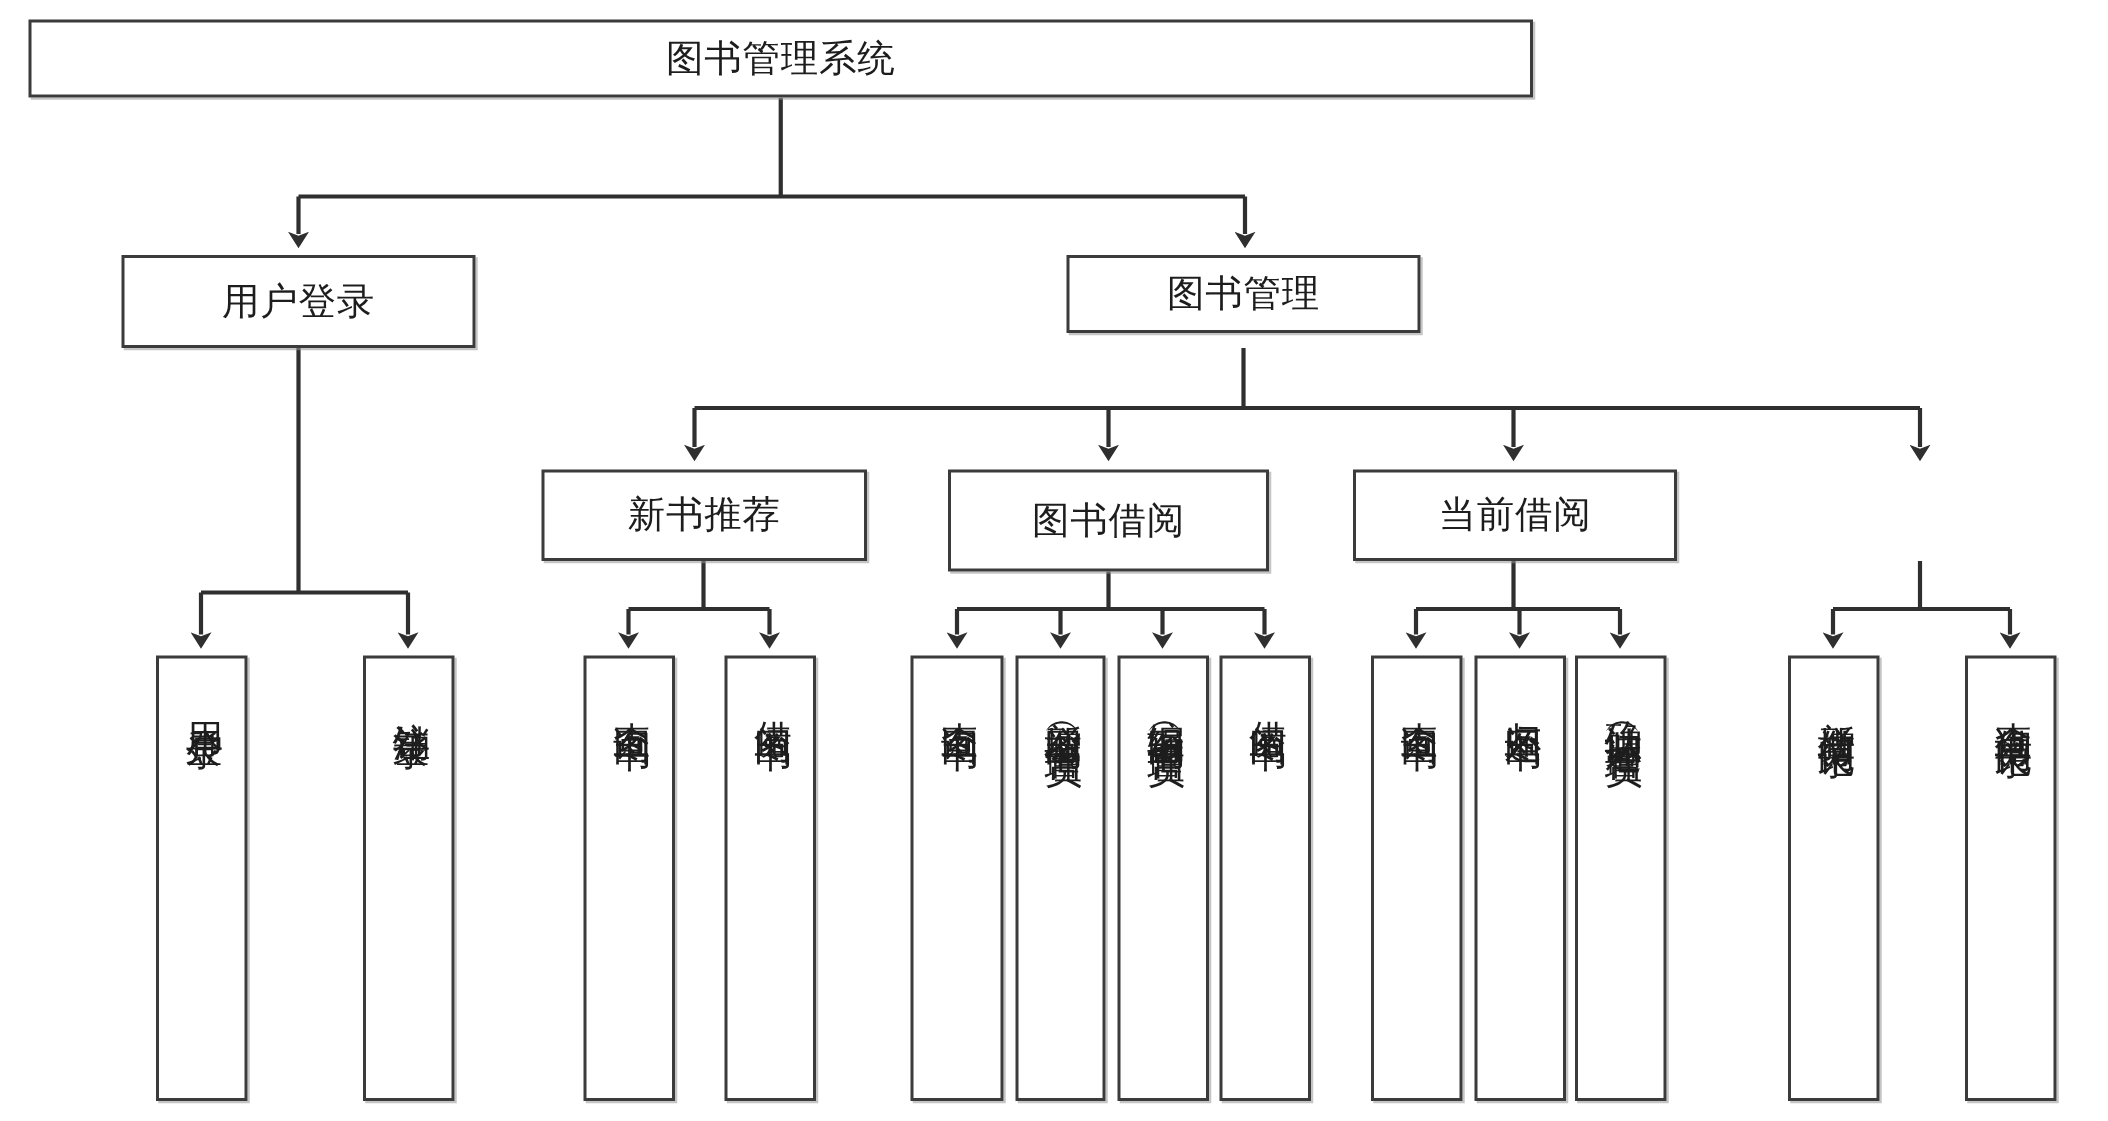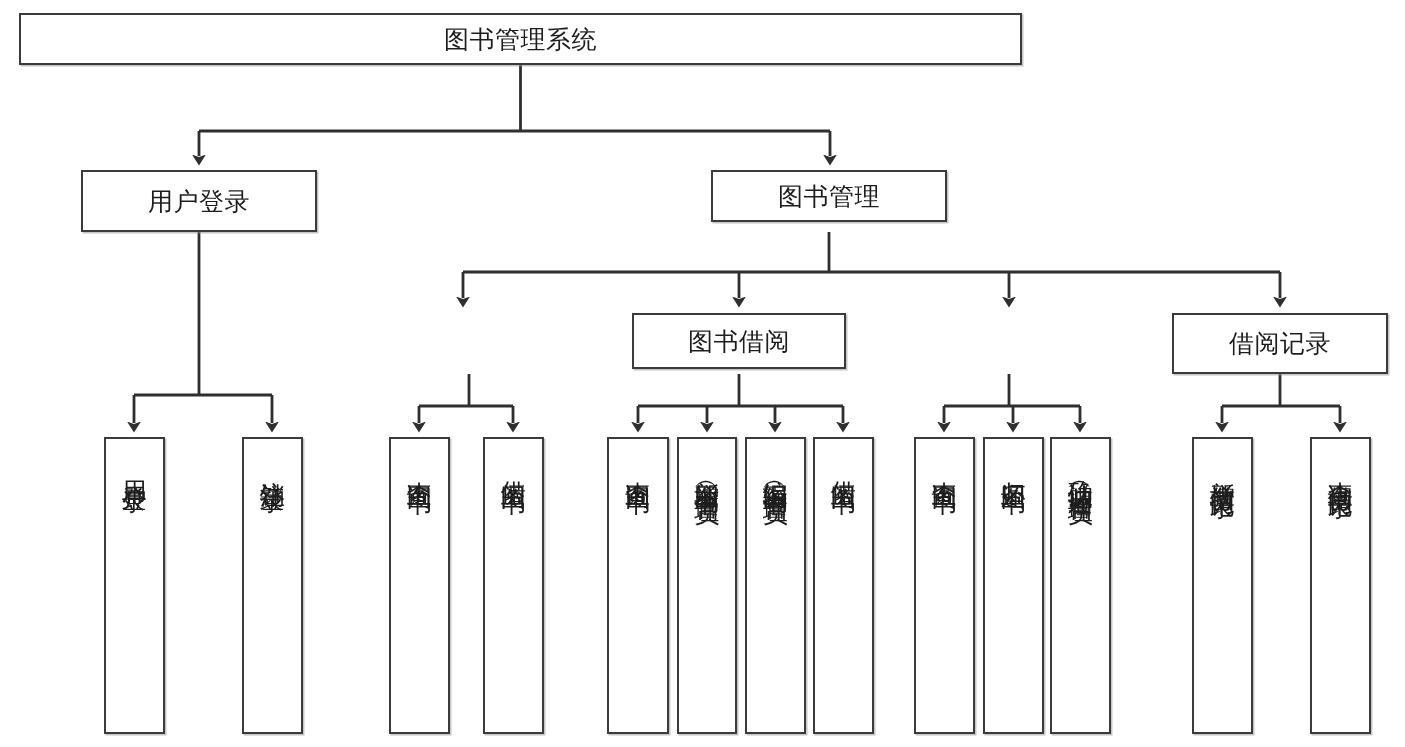--- a/index.html
+++ b/index.html
@@ -1,17 +1,17 @@
 <!DOCTYPE html>
 <html><head>
 <meta charset="utf-8">
 <style>
   html,body{margin:0;padding:0;background:#ffffff;}
   body{font-family:"Liberation Sans","DejaVu Sans",sans-serif;}
-  #stage{position:relative;width:1405px;height:747px;background:#fff;overflow:hidden;}
+  #stage{position:relative;width:1405px;height:747px;background:#fff;overflow:hidden;font-family:Liberation Serif, serif;}
   #wire{position:absolute;left:0;top:0;width:1405px;height:747px;}
   .node{position:absolute;background:#ffffff;border:2.4px solid #3b3b3b;box-sizing:border-box;
         display:flex;align-items:center;justify-content:center;box-shadow:1.5px 1.5px 0 rgba(150,150,150,.55);}
   .node .lbl{color:#1d1d1d;letter-spacing:.5px;white-space:nowrap;}
   .h-node .lbl{font-size:25px;line-height:1;}
   .root .lbl{font-size:25px;}
   .v-node{align-items:flex-start;padding-top:22px;}
   .v-node .lbl{writing-mode:vertical-rl;text-orientation:upright;font-size:25px;line-height:1.22;
                letter-spacing:3px;white-space:nowrap;}
   .watermark{position:absolute;right:8px;bottom:6px;color:#c9c9c9;font-size:19px;
@@ -81,25 +81,28 @@
     <span class="lbl">图书管理系统</span>
   </div>
 
   <div class="node h-node" style="left: 81px; top: 170px; width: 236px; height: 62px;">
     <span class="lbl">用户登录</span>
   </div>
   <div class="node h-node" style="left: 711px; top: 170px; width: 236px; height: 52px;">
     <span class="lbl">图书管理</span>
   </div>
 
-  <div class="node h-node" style="left: 632px; top: 313px; width: 214px; height: 56px;">
+  <div class="node h-node" style="left: 361px; top: 313px; width: 217px; height: 61px;">
+    <span class="lbl">新书推荐</span>
+  </div>
+  <div class="node h-node" style="left: 632px; top: 313px; width: 214px; height: 68px;">
     <span class="lbl">图书借阅</span>
   </div>
-  <div class="node h-node" style="left: 1172px; top: 313px; width: 216px; height: 61px;">
-    <span class="lbl">借阅记录</span>
+  <div class="node h-node" style="left: 902px; top: 313px; width: 216px; height: 61px;">
+    <span class="lbl">当前借阅</span>
   </div>
 
   <div class="node v-node" style="left: 104px; top: 437px; width: 61px; height: 297px;">
     <span class="lbl">用户登录</span>
   </div>
   <div class="node v-node" style="left: 242px; top: 437px; width: 61px; height: 297px;">
     <span class="lbl">注销登录</span>
   </div>
   <div class="node v-node" style="left: 389px; top: 437px; width: 61px; height: 297px;">
     <span class="lbl">查询图书</span>

